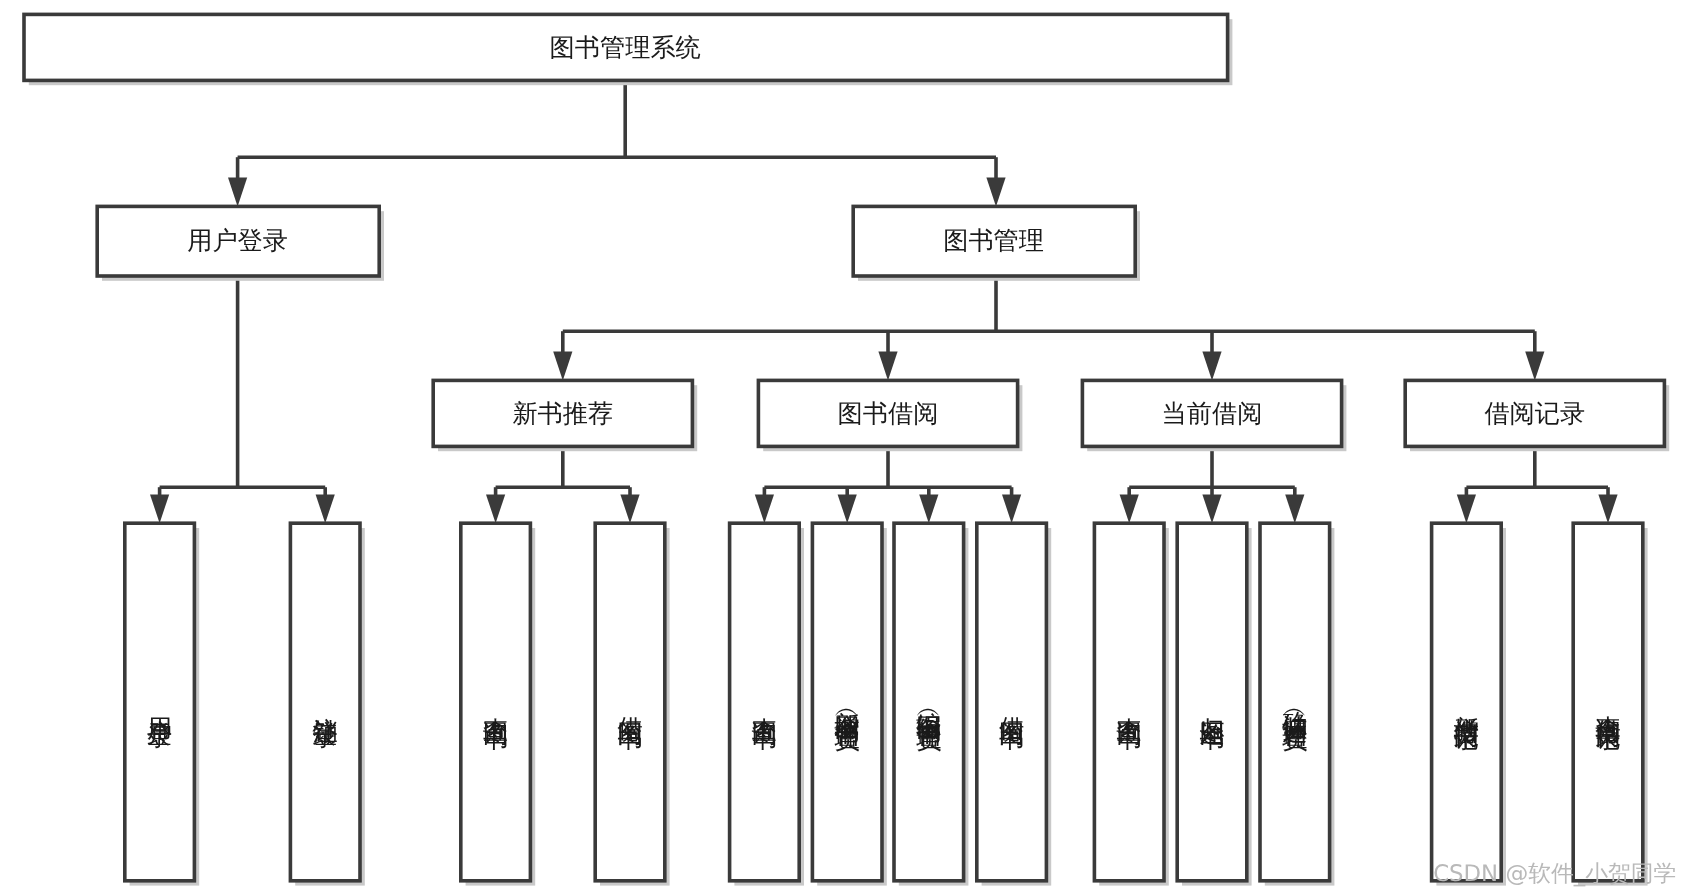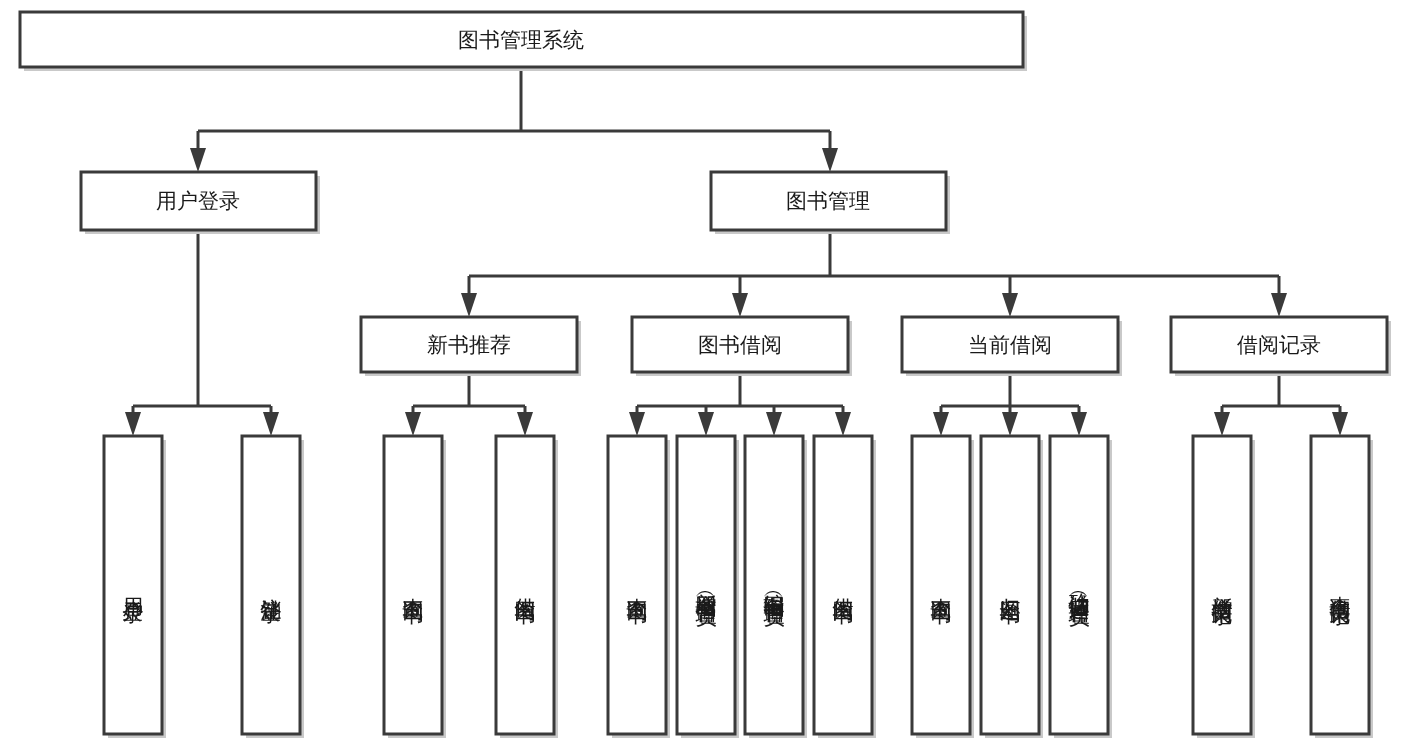--- a/index.html
+++ b/index.html
@@ -257,14 +257,15 @@
     </g>
 
     <g>
       <rect class="node-shadow" x="1315" y="440" width="58" height="298"></rect>
       <rect class="node-box" x="1311" y="436" width="58" height="298"></rect>
       <text class="node-label-v" x="1340" y="585">查询借阅记录</text>
     </g>
 
   </svg>
 
+  <div class="watermark-text">CSDN @软件_小贺同学</div>
 
 </div>
 
 </body></html>

